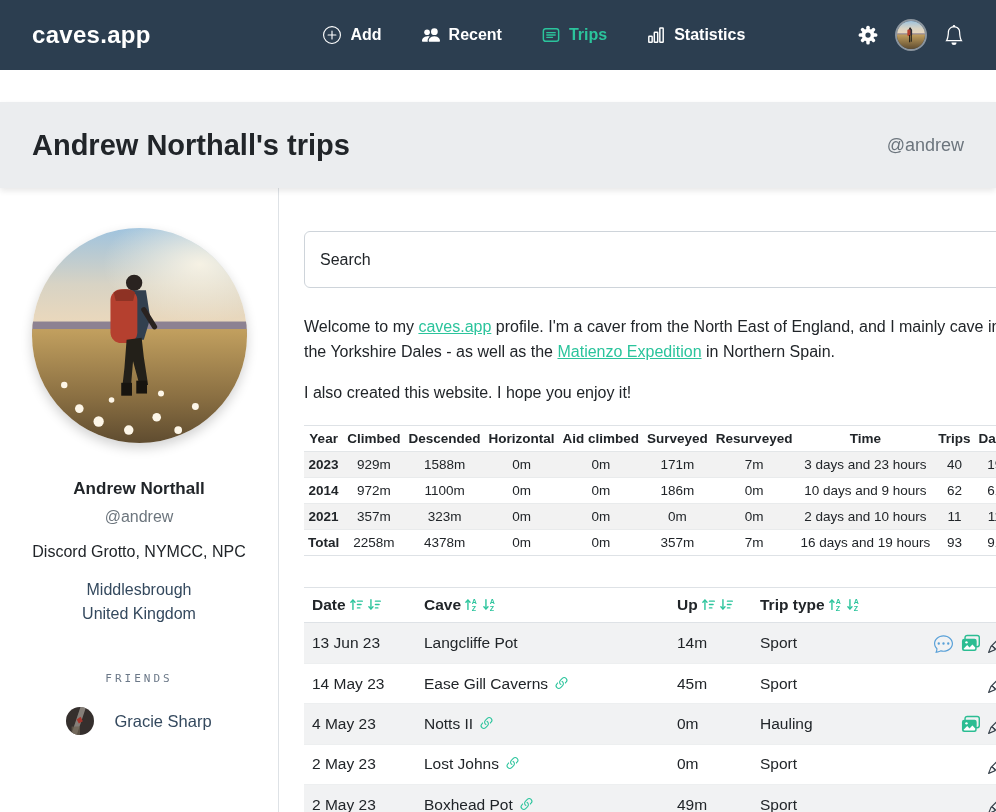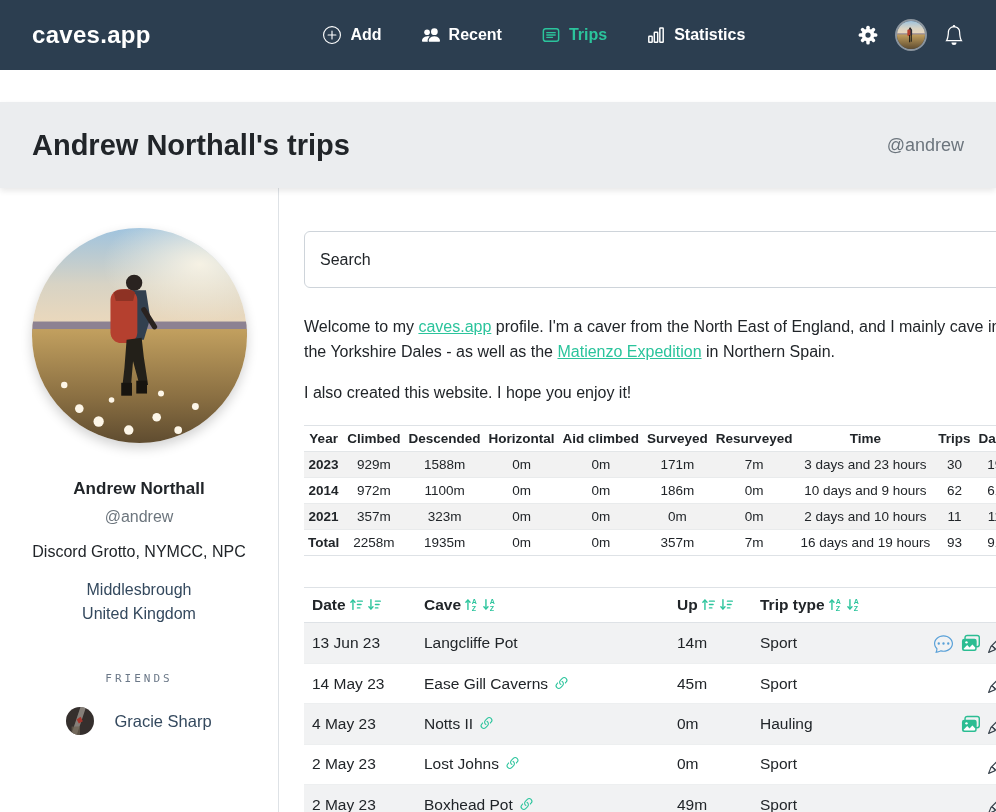--- a/index.html
+++ b/index.html
@@ -270,21 +270,21 @@
       <tbody>
           <tr>
             <th>2023</th>
             <td>929m</td>
             <td>1588m</td>
             <td>0m</td>
             <td>0m</td>
             <td>171m</td>
             <td>7m</td>
             <td>3 days and 23 hours</td>
-            <td>30</td>
+            <td>40</td>
             <td>19</td>
           </tr>
           <tr>
             <th>2014</th>
             <td>972m</td>
             <td>1100m</td>
             <td>0m</td>
             <td>0m</td>
             <td>186m</td>
             <td>0m</td>
@@ -300,21 +300,21 @@
             <td>0m</td>
             <td>0m</td>
             <td>0m</td>
             <td>2 days and 10 hours</td>
             <td>11</td>
             <td>11</td>
           </tr>
           <tr>
             <th>Total</th>
             <td>2258m</td>
-            <td>1935m</td>
+            <td>4378m</td>
             <td>0m</td>
             <td>0m</td>
             <td>357m</td>
             <td>7m</td>
             <td>16 days and 19 hours</td>
             <td>93</td>
             <td>91</td>
           </tr>
         </tbody>
     </table>

